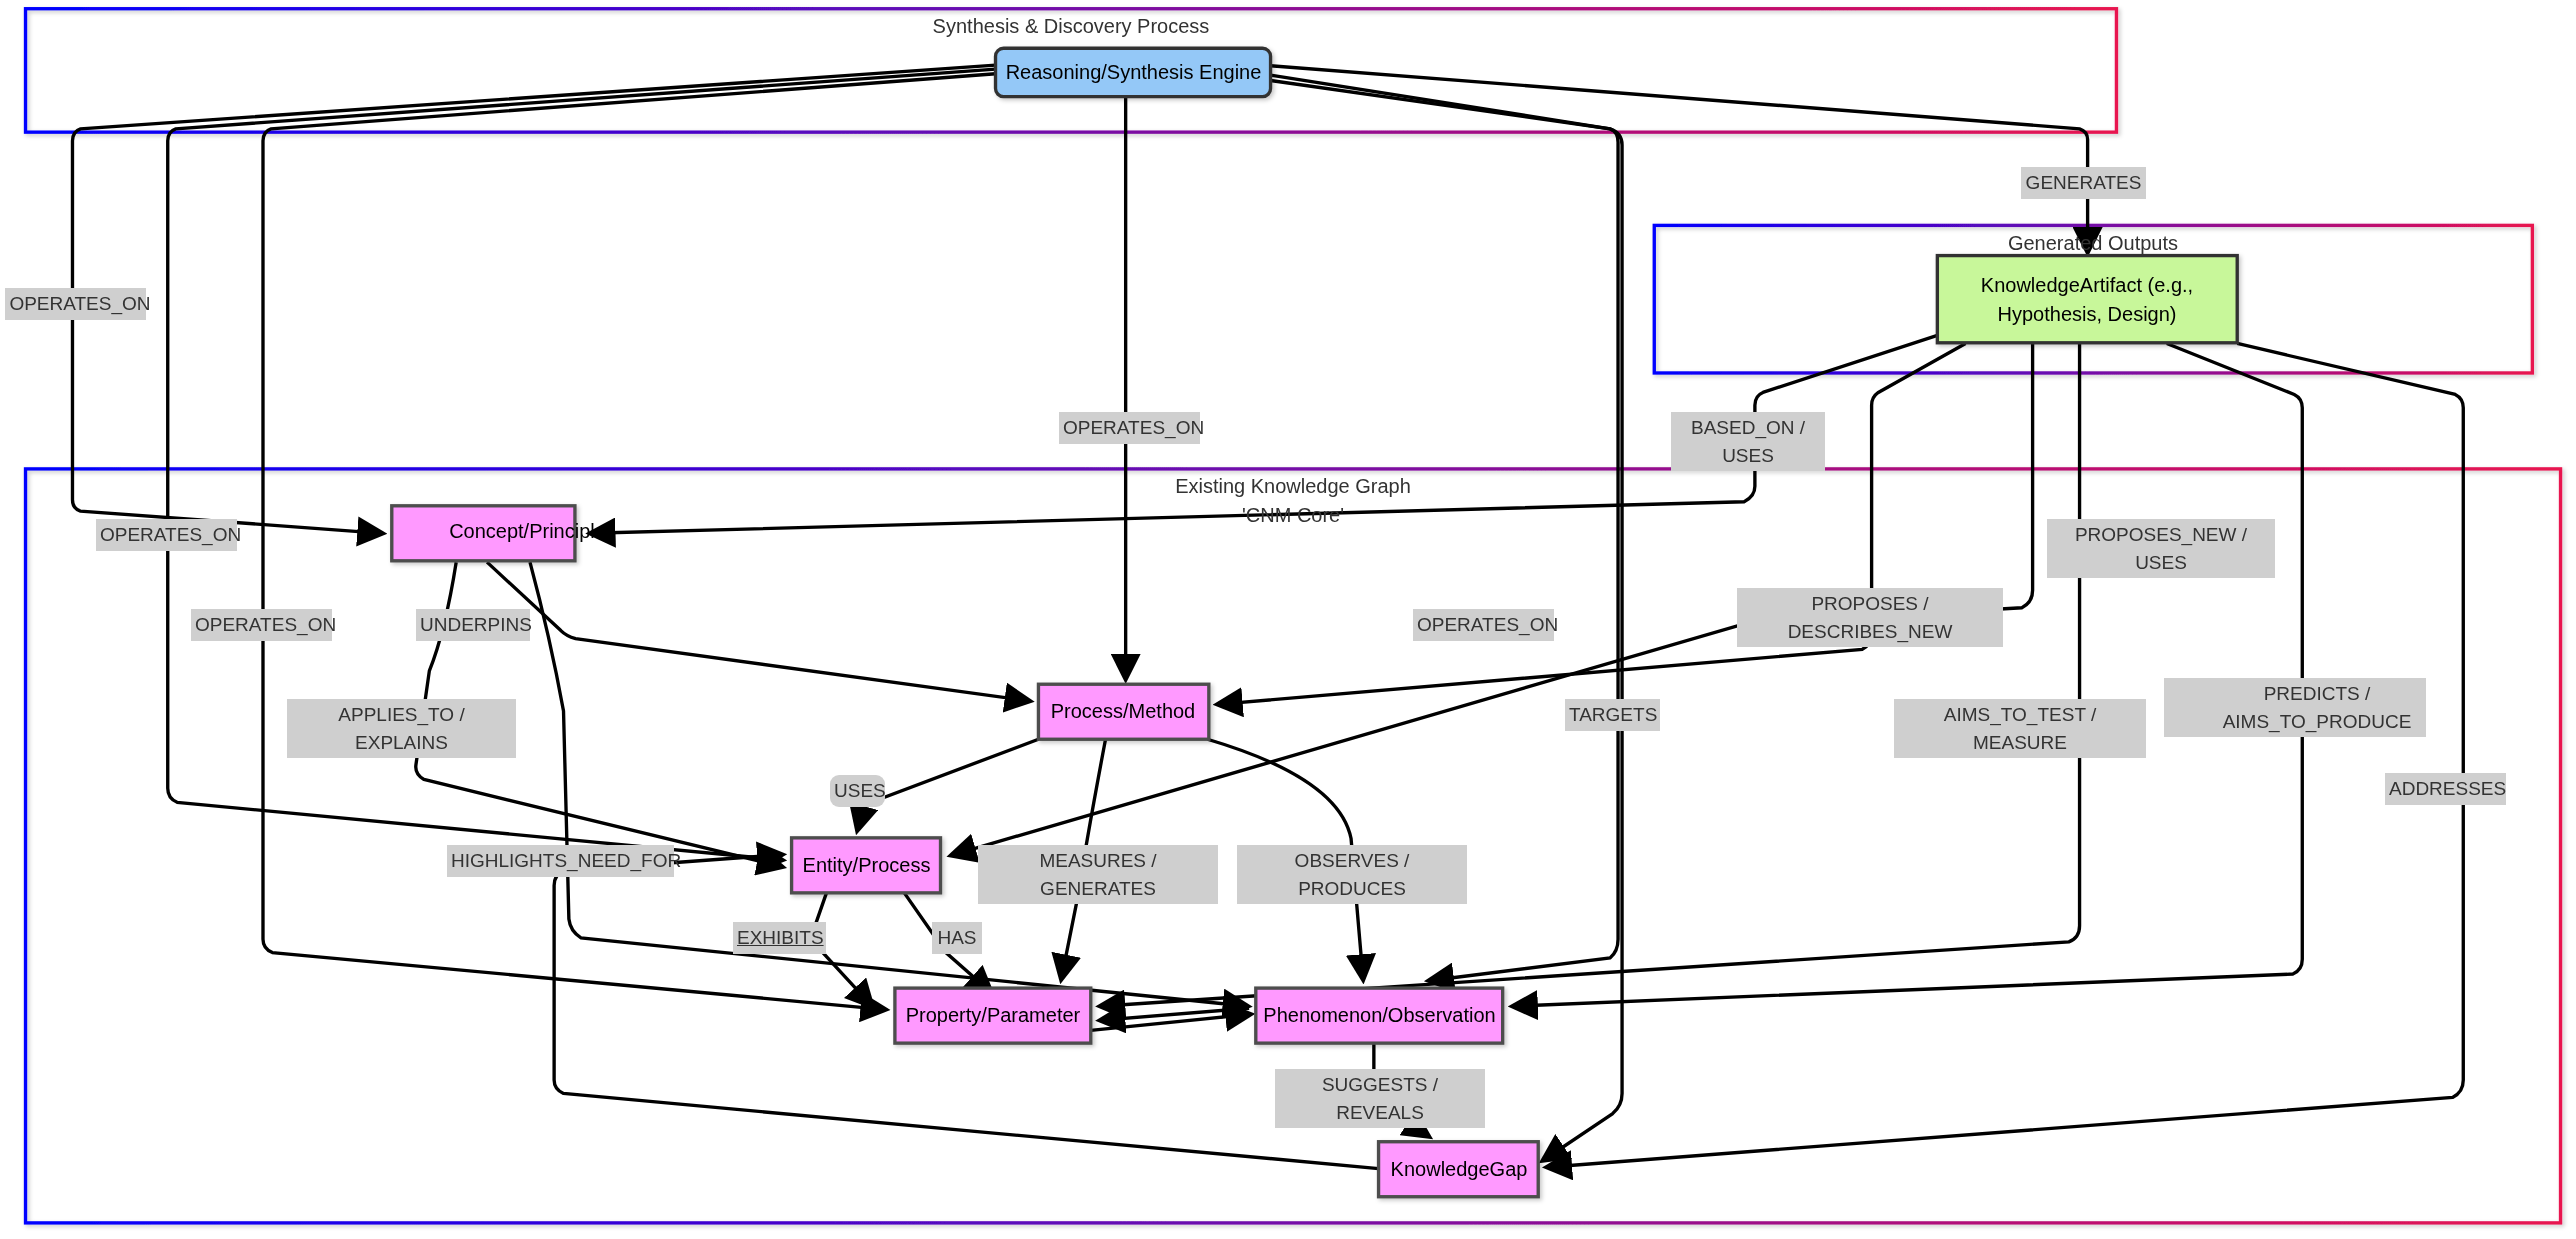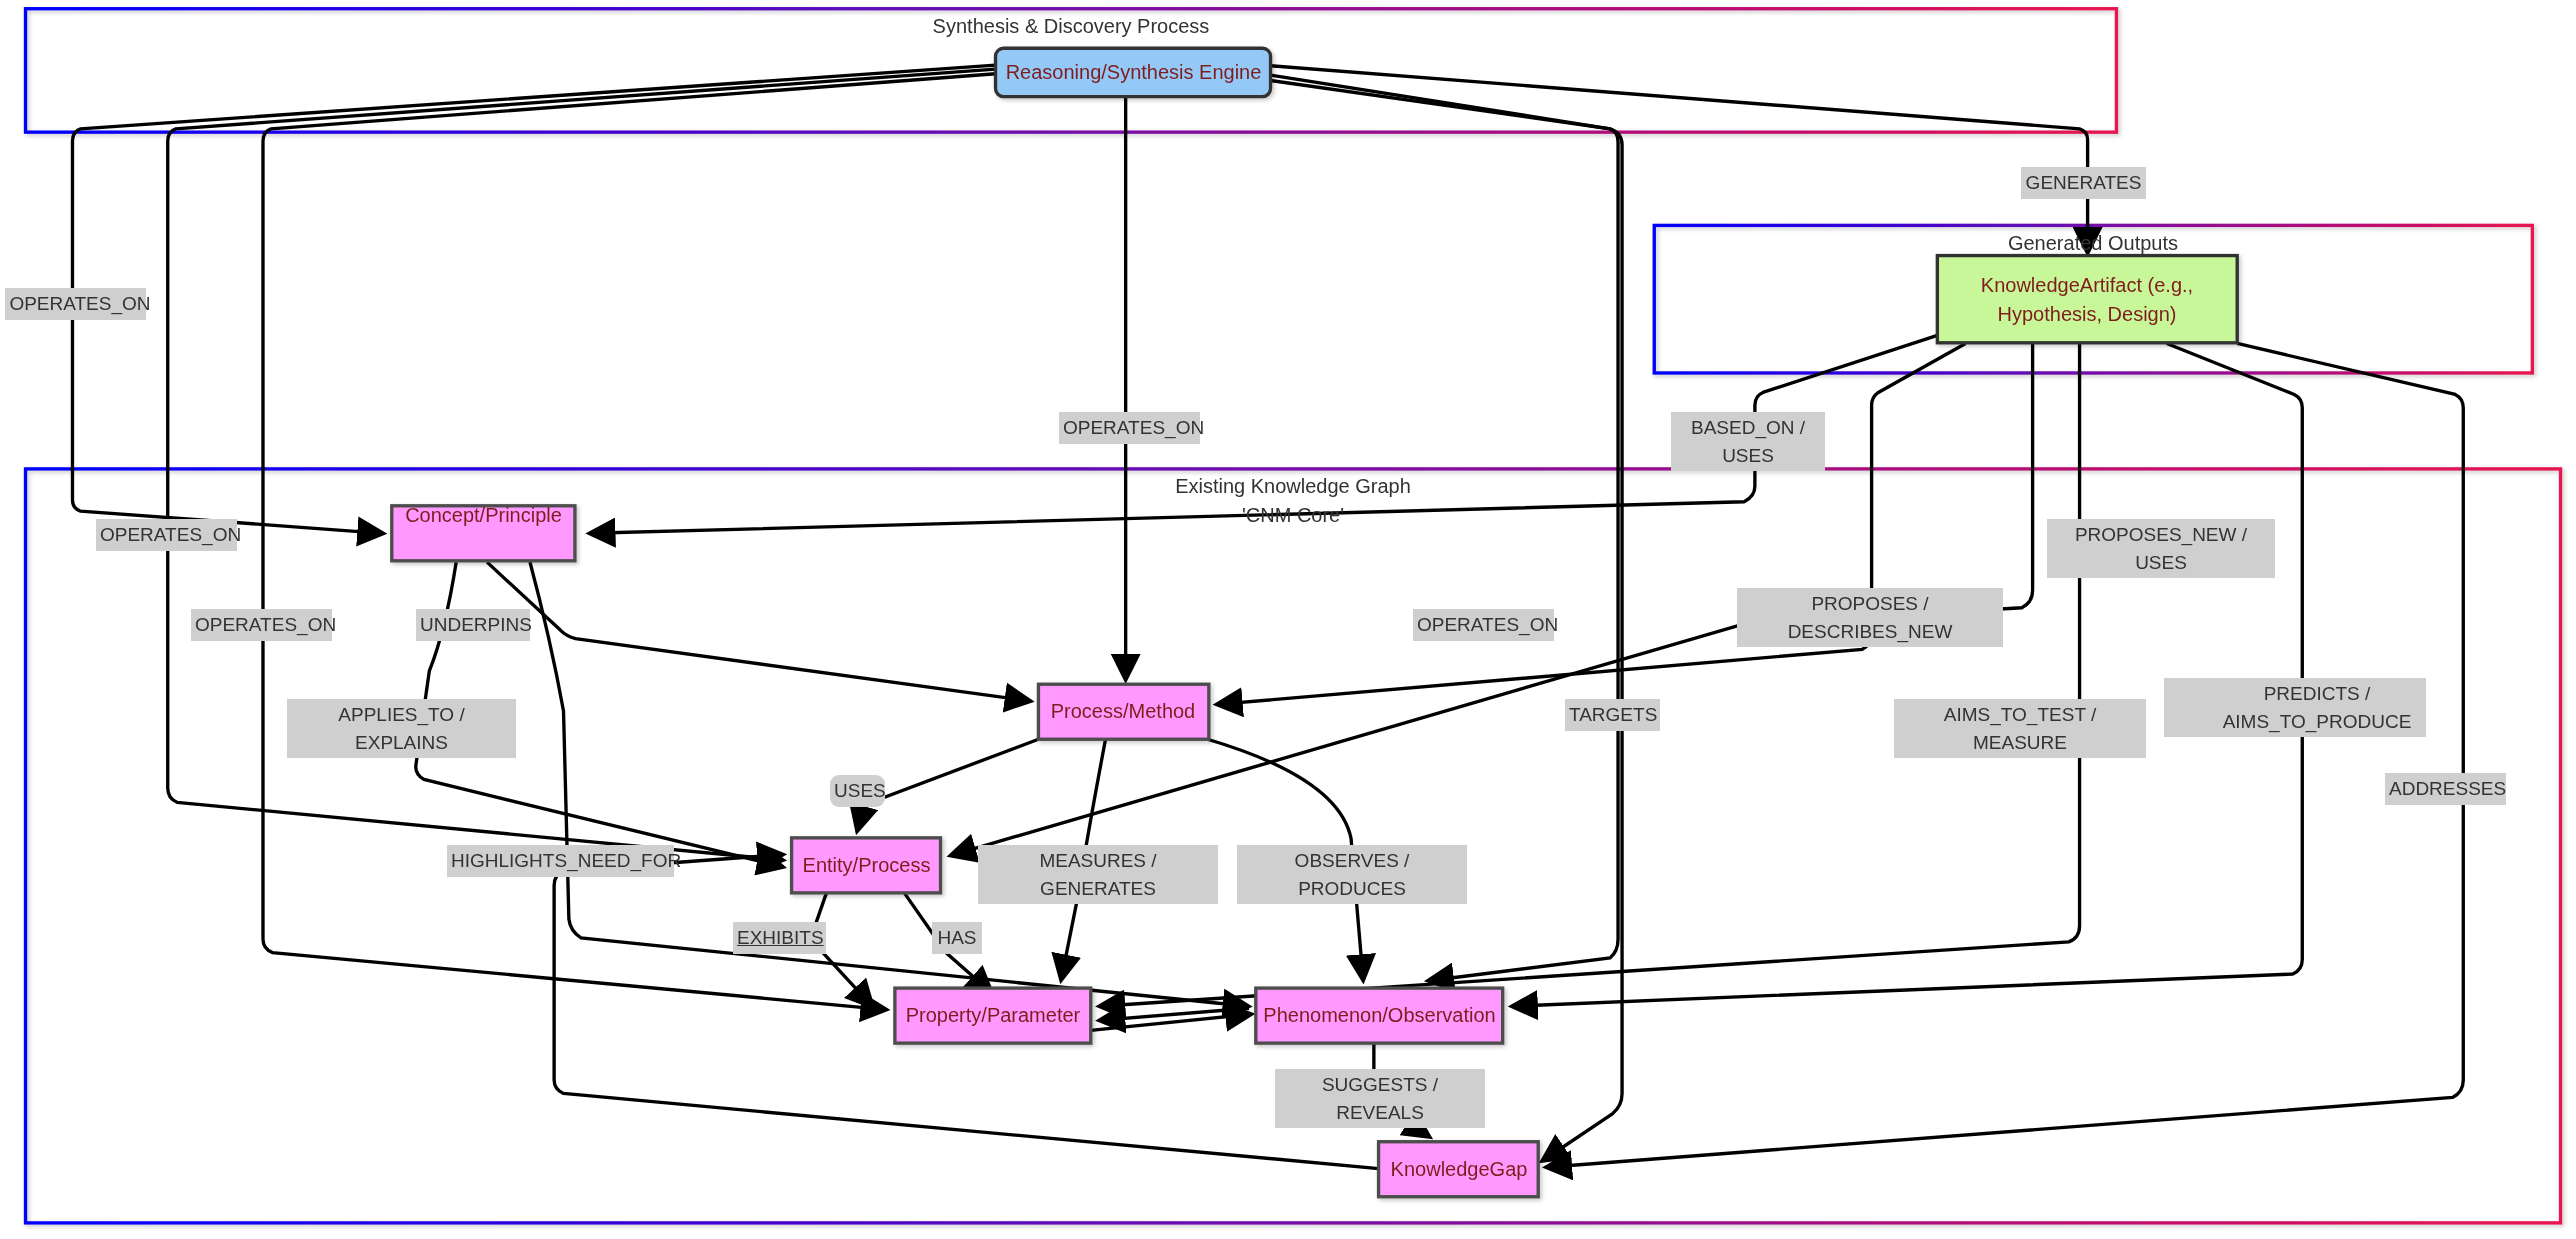--- a/index.html
+++ b/index.html
@@ -4,21 +4,21 @@
 <style>
   html,body{margin:0;padding:0;background:#ffffff;}
   body{font-family:"Liberation Sans", sans-serif;}
   #stage{position:relative;width:2576px;height:1239px;overflow:hidden;background:#fff;}
   #stage svg{position:absolute;left:0;top:0;width:2576px;height:1239px;}
 
   .node-label{
     position:absolute;
     display:flex;align-items:center;justify-content:center;
     text-align:center;
-    color:#7f1d1d;
+    color:#000000;
     font-size:20px;
     line-height:1.45;
     pointer-events:none;
     white-space:pre-line;
   }
   .edge-label{
     position:absolute;
     background:#cfcfcf;
     color:#333333;
     font-size:19px;
@@ -132,21 +132,21 @@
   <div class="cluster-title" style="left:1654px;top:229px;width:878px;">Generated Outputs</div>
 
   <div class="cluster-title" style="left:25.5px;top:472px;width:2535px;">Existing Knowledge Graph
 'CNM Core'</div>
 
   <div class="node-label" style="left:996px;top:48px;width:275px;height:48px;">Reasoning/Synthesis Engine</div>
 
   <div class="node-label" style="left:1937px;top:256px;width:300px;height:87px;">KnowledgeArtifact (e.g.,
 Hypothesis, Design)</div>
 
-  <div class="node-label" style="left:392px;top:488px;width:183px;height:55px;">Concept/Principle</div>
+  <div class="node-label" style="left:392px;top:504px;width:183px;height:55px;padding-left:44px;">Concept/Principle</div>
 
   <div class="node-label" style="left:1038px;top:684px;width:170px;height:55px;">Process/Method</div>
 
   <div class="node-label" style="left:792px;top:838px;width:149px;height:55px;">Entity/Process</div>
 
   <div class="node-label" style="left:895px;top:988px;width:196px;height:55px;">Property/Parameter</div>
 
   <div class="node-label" style="left:1256px;top:988px;width:247px;height:55px;">Phenomenon/Observation</div>
 
   <div class="node-label" style="left:1379px;top:1142px;width:160px;height:55px;">KnowledgeGap</div>

